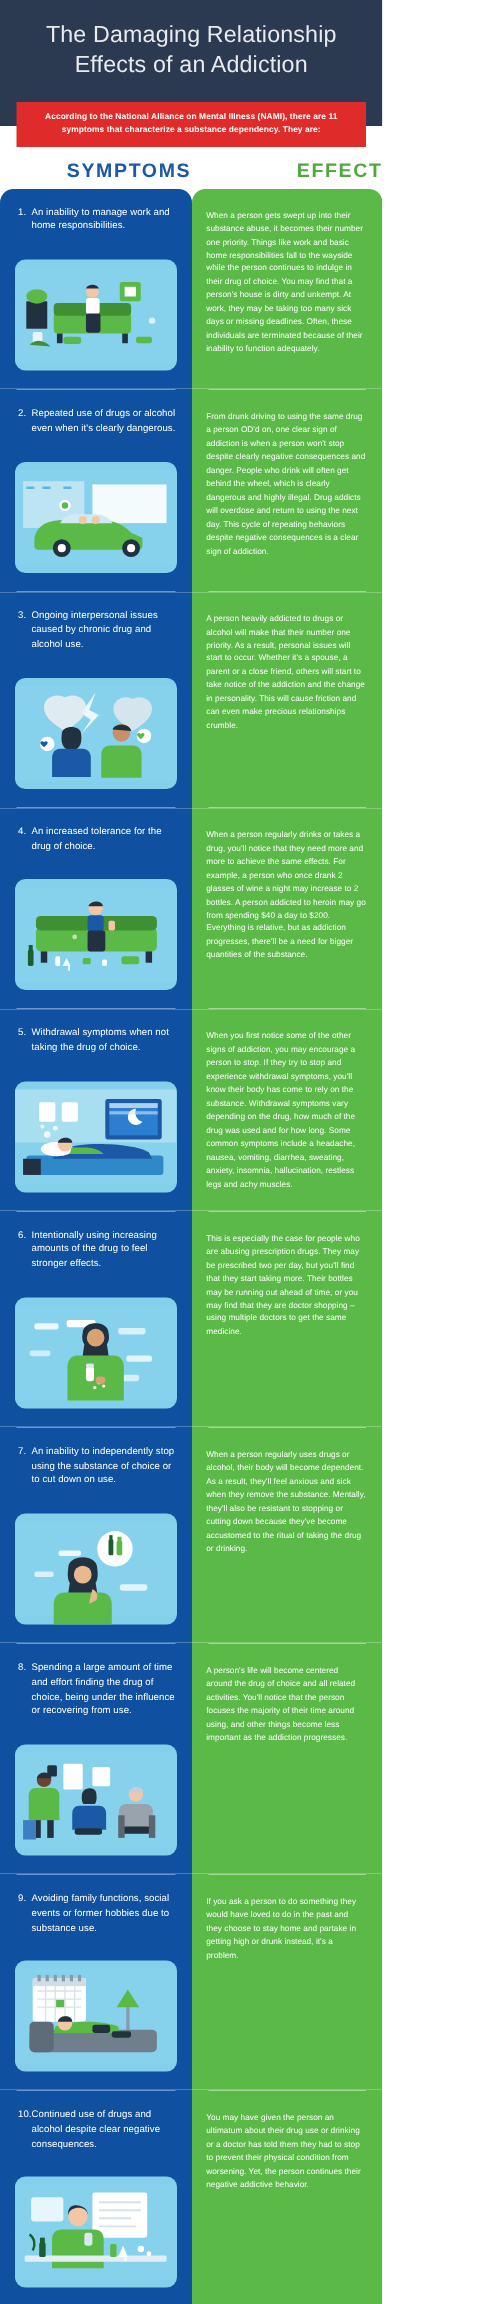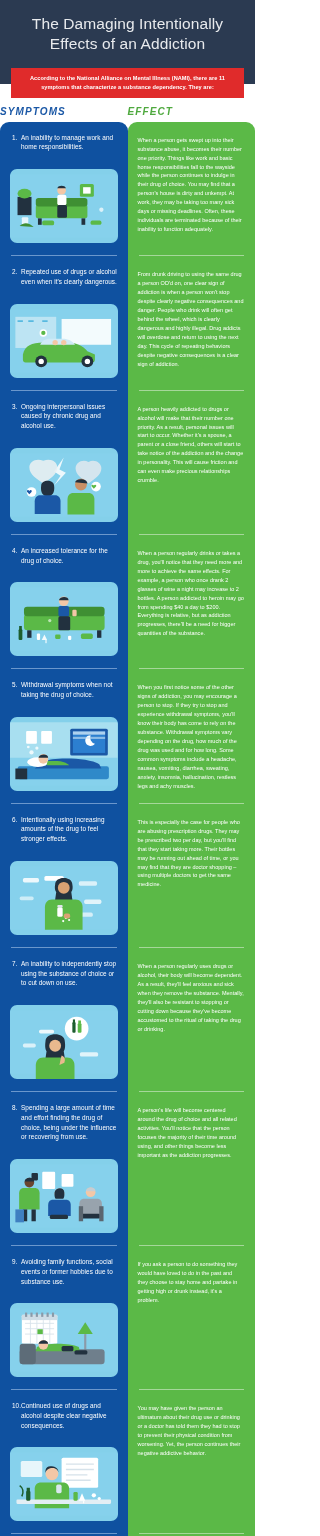--- a/index.html
+++ b/index.html
@@ -47,25 +47,24 @@
   }
 
   
   .col-heads {
     display: flex;
     padding: 22px 0 5px 0;
     background: #ffffff;
   }
   .col-head {
     flex: 1 1 50%;
-    text-align: left;
-    font-size: 10px;
+    text-align: right;
+    font-size: 13px;
     font-weight: bold;
     letter-spacing: 1.1px;
-    font-style: italic;
   }
   .col-head.sym { color: #1b58a6; }
   .col-head.eff { color: #4fa93f; }
 
   .row { display: flex; }
   .cell {
     width: 127.5px;
     position: relative;
   }
   .cell.sym { background: #0f51a0; }
@@ -120,21 +119,21 @@
     overflow: hidden;
   }
   .illus svg { display: block; width: 100%; height: 100%; }
 </style>
 </head>
 <body>
 
 <div class="page">
 
   <div class="header">
-    <h1>The Damaging Intentionally Effects of an Addiction</h1>
+    <h1>The Damaging Relationship Effects of an Addiction</h1>
     <div class="banner">According to the National Alliance on Mental Illness (NAMI), there are 11 symptoms that characterize a substance dependency. They are:</div>
   </div>
 
   <div class="col-heads">
     <div class="col-head sym">SYMPTOMS</div>
     <div class="col-head eff">EFFECT</div>
   </div>
 
   <div id="rows-container">
       <div class="row first">

